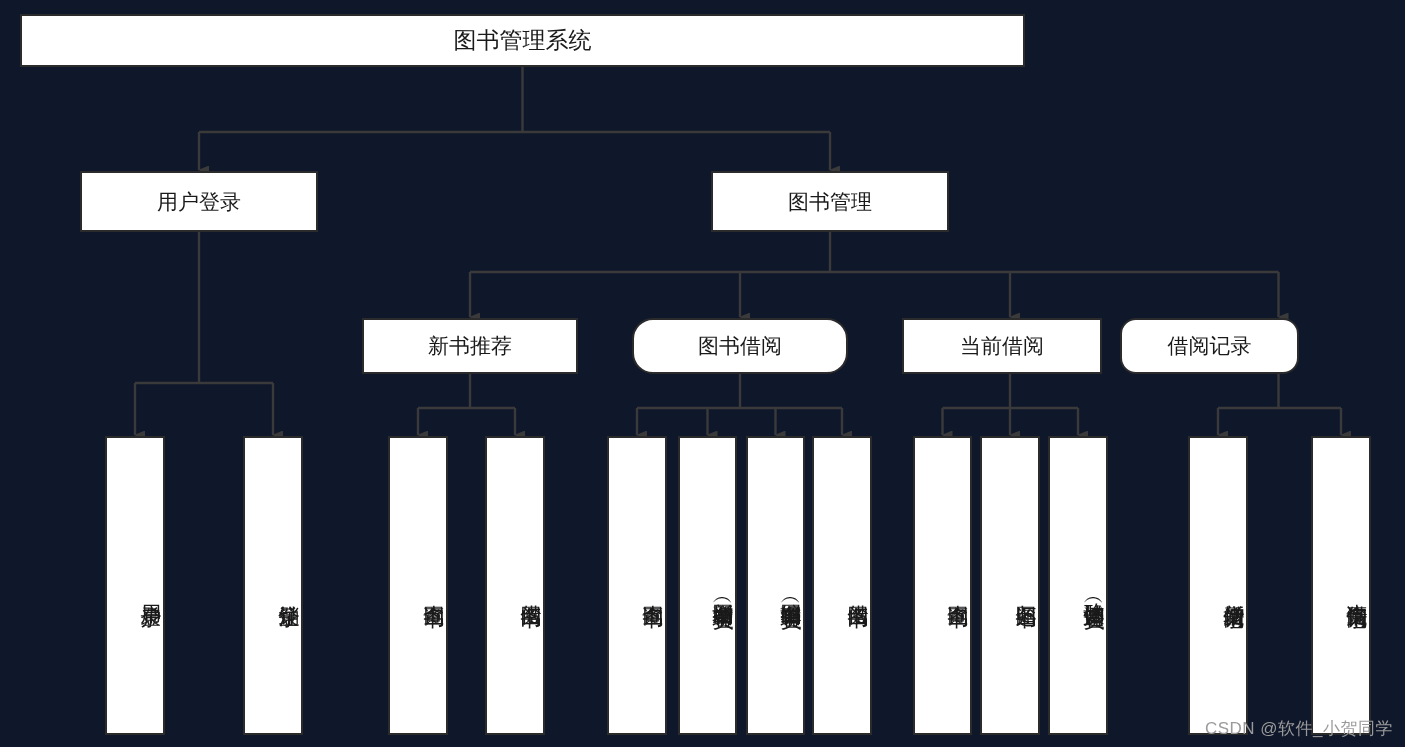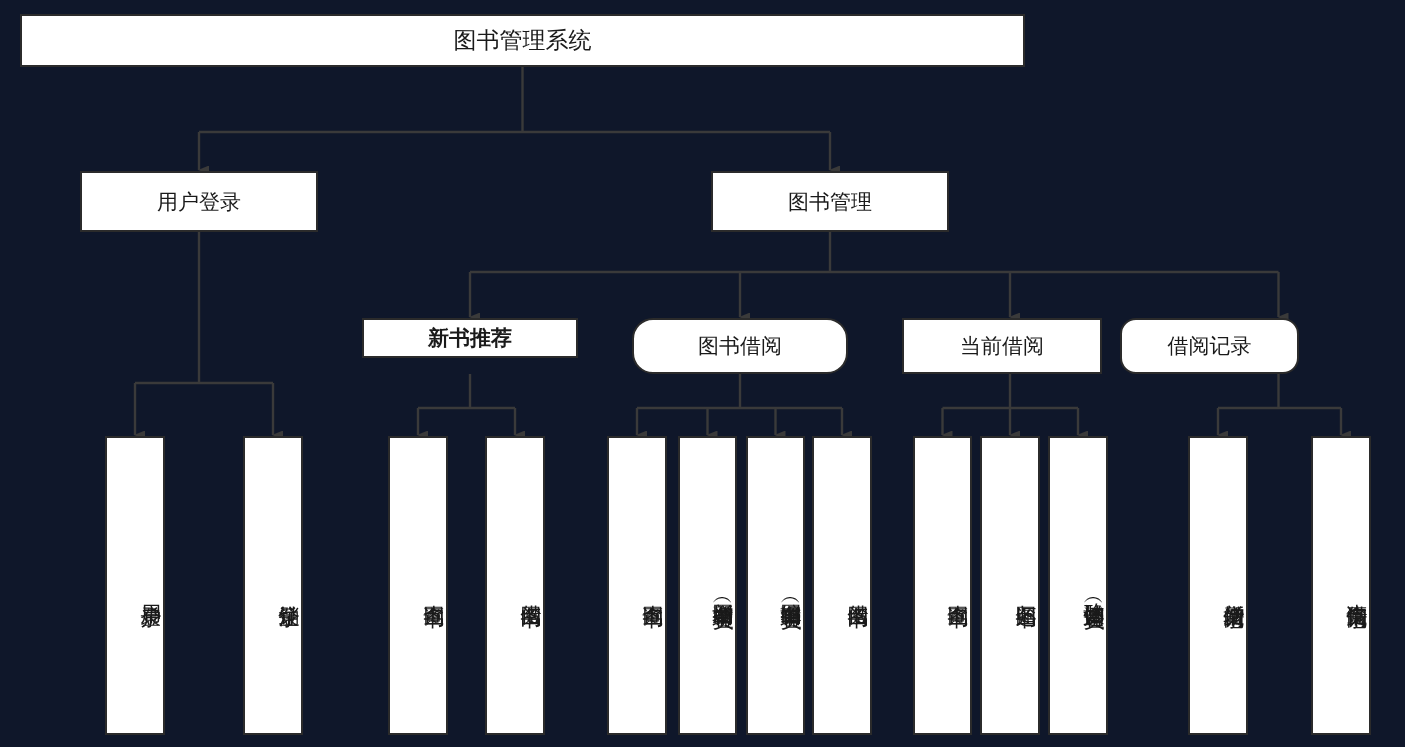--- a/index.html
+++ b/index.html
@@ -117,21 +117,21 @@
   <div id="nodes">
       <div class="node root" id="node-root" style="left: 20px; top: 14px; width: 1005px; height: 53px;">
         <span class="lbl">图书管理系统</span>
       </div>
       <div class="node lvl2" id="node-user-login" style="left: 80px; top: 171px; width: 238px; height: 61px;">
         <span class="lbl">用户登录</span>
       </div>
       <div class="node lvl2" id="node-book-manage" style="left: 711px; top: 171px; width: 238px; height: 61px; justify-content: center;">
         <span class="lbl">图书管理</span>
       </div>
-      <div class="node lvl3" id="node-new-book-rec" style="left: 362px; top: 318px; width: 216px; height: 40px; font-weight: bold;">
+      <div class="node lvl3" id="node-new-book-rec" style="left: 362px; top: 318px; width: 216px; height: 56px;">
         <span class="lbl">新书推荐</span>
       </div>
       <div class="node lvl3" id="node-book-borrow" style="left: 632px; top: 318px; width: 216px; height: 56px; border-radius: 21px;">
         <span class="lbl">图书借阅</span>
       </div>
       <div class="node lvl3" id="node-current-borrow" style="left: 902px; top: 318px; width: 200px; height: 56px;">
         <span class="lbl">当前借阅</span>
       </div>
       <div class="node lvl3" id="node-borrow-record" style="left: 1120px; top: 318px; width: 179px; height: 56px; border-radius: 16px;">
         <span class="lbl">借阅记录</span>
@@ -170,13 +170,14 @@
         <span class="lbl">确认归还（管理员）</span>
       </div>
       <div class="node leaf" id="node-leaf-add-record" style="left: 1188px; top: 436px; width: 60px; height: 299px;">
         <span class="lbl">新增借阅记录</span>
       </div>
       <div class="node leaf" id="node-leaf-query-record" style="left: 1311px; top: 436px; width: 60px; height: 299px;">
         <span class="lbl">查询借阅记录</span>
       </div>
     </div>
 
+  <div id="watermark">CSDN @软件_小贺同学</div>
 </div>
 
 </body></html>

